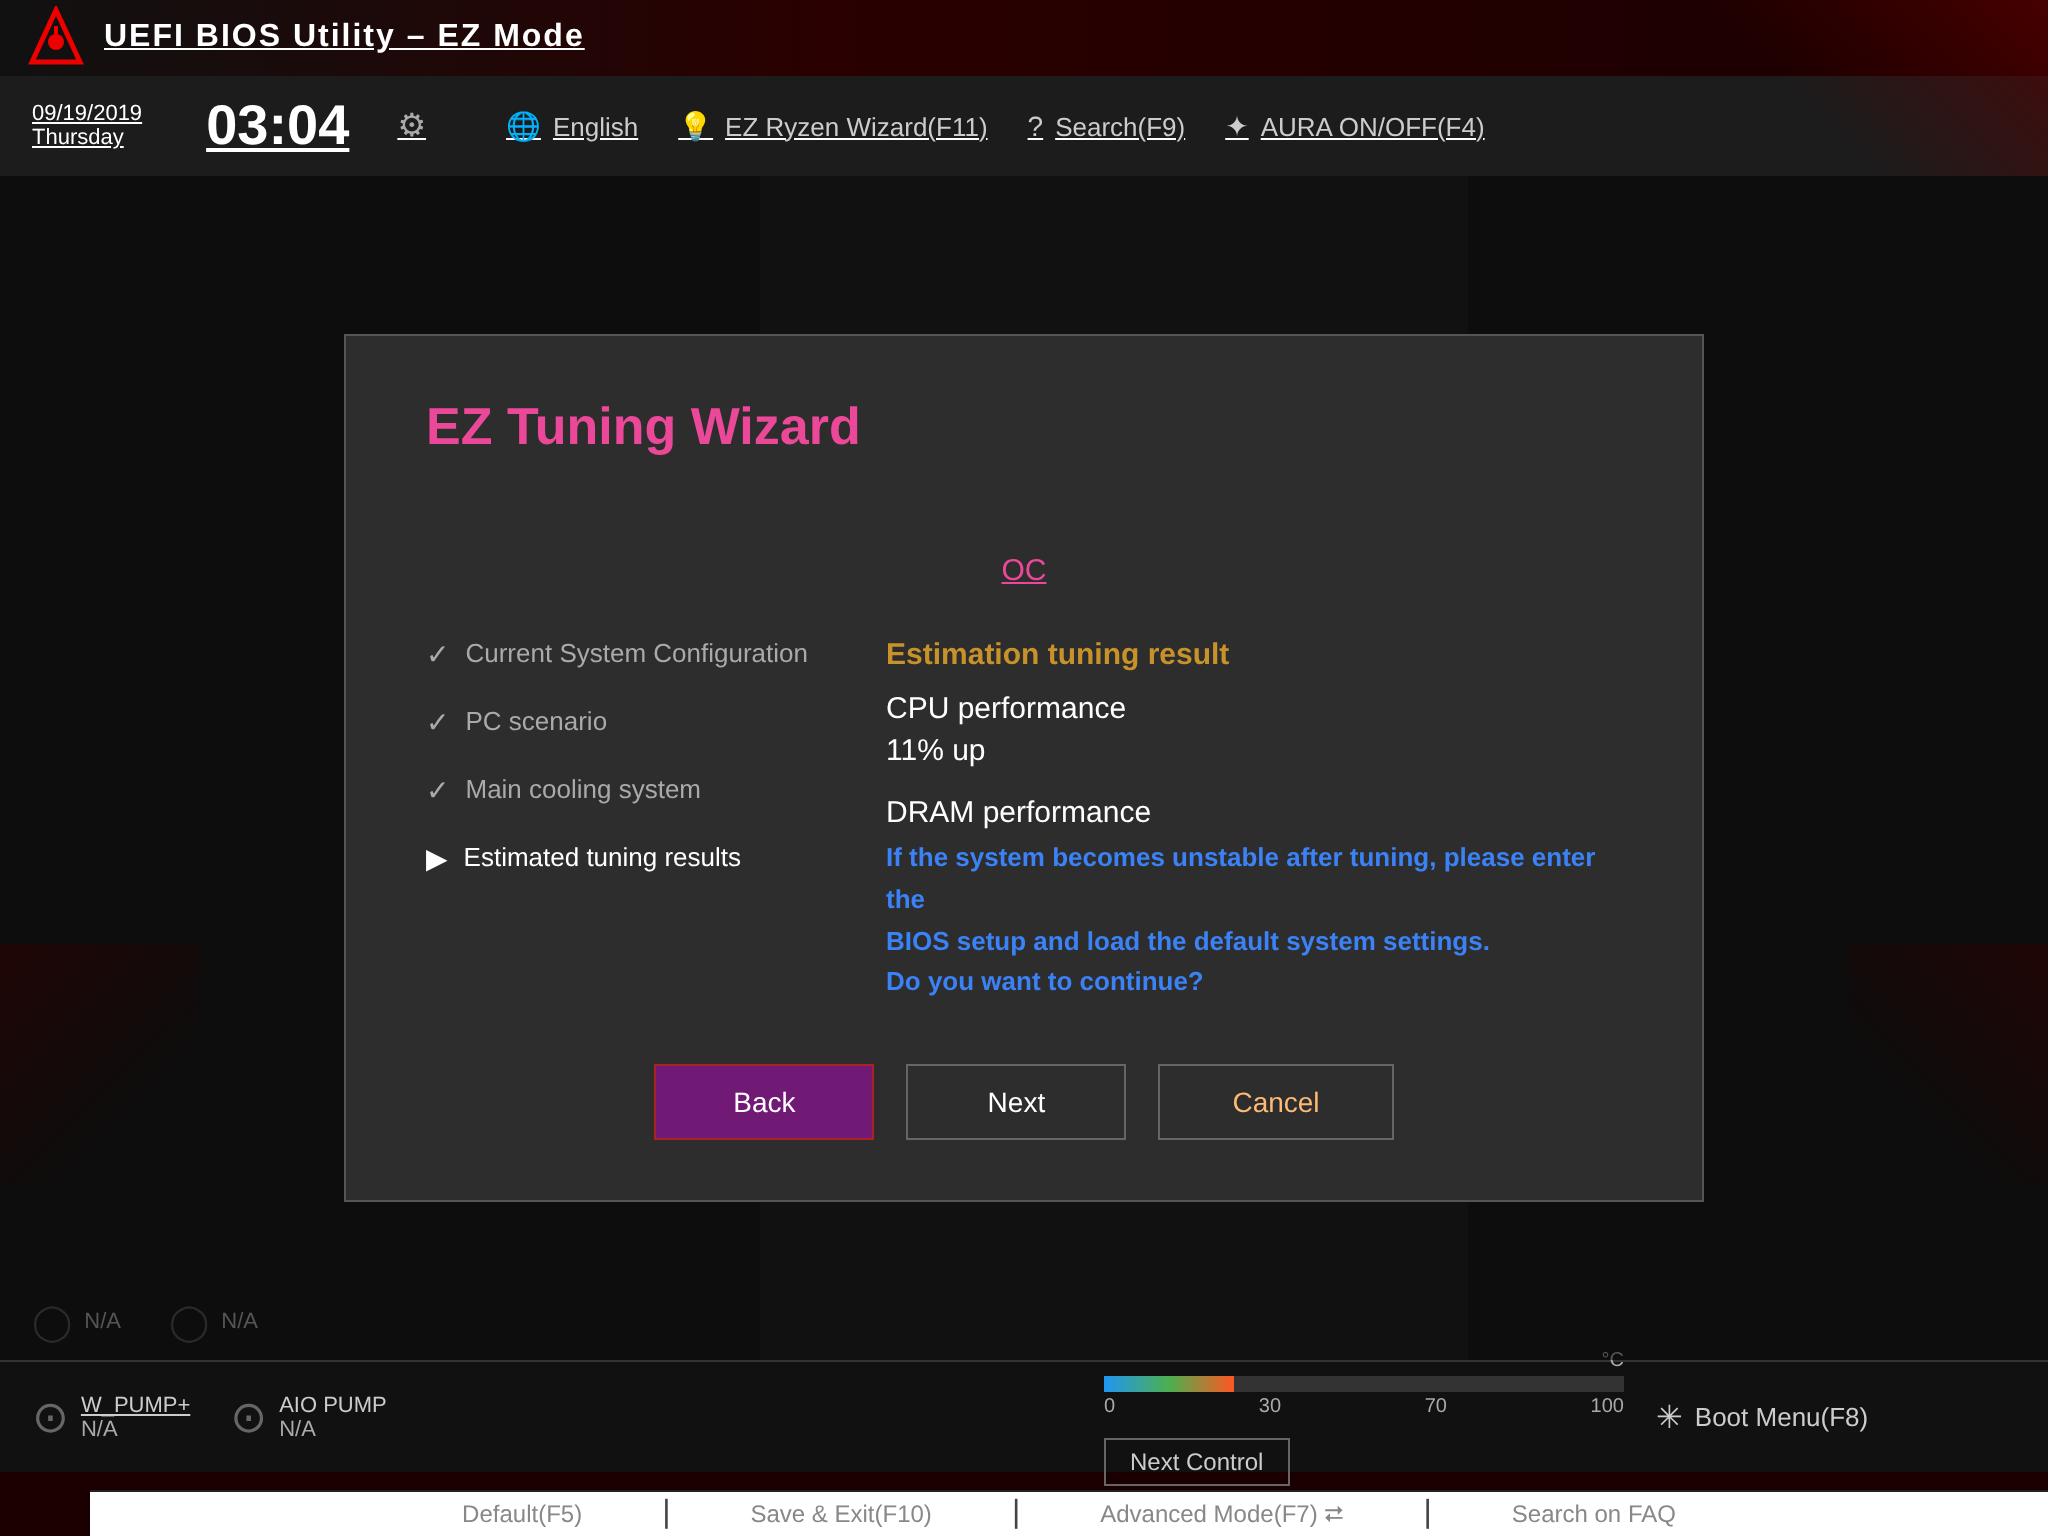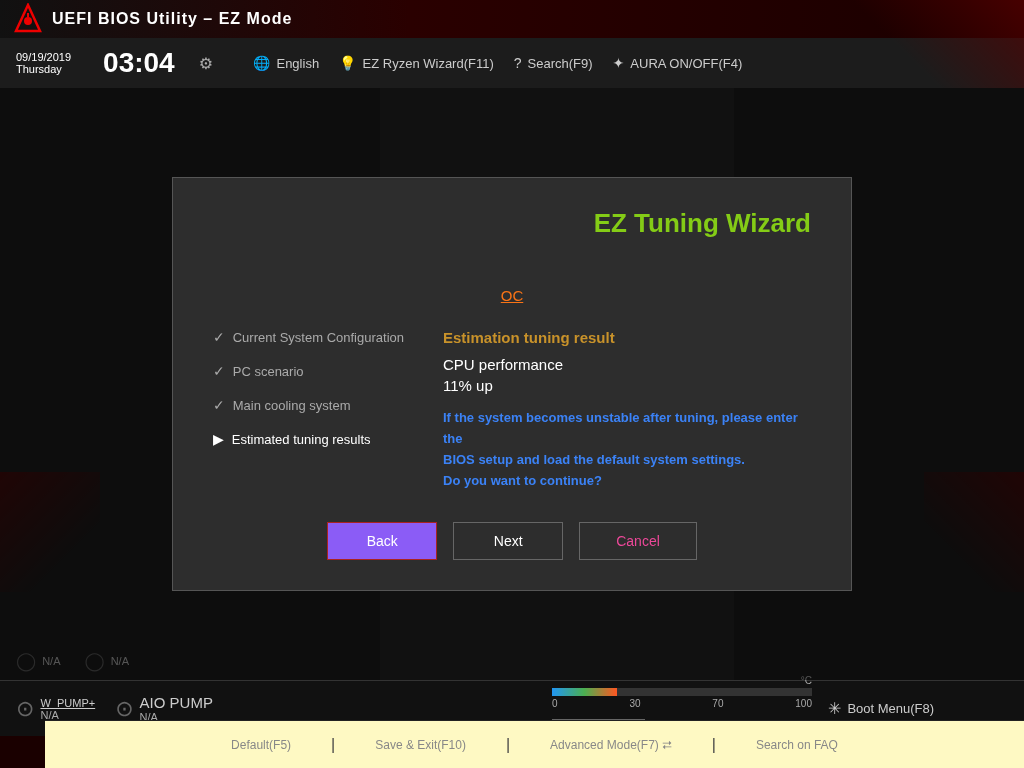--- a/index.html
+++ b/index.html
@@ -13,20 +13,21 @@
       position: relative;
     }
 
     
     .header {
       background: linear-gradient(180deg, #2a0000 0%, #1a0000 100%);
       border-bottom: 1px solid #444;
       height: 88px;
       position: relative;
       z-index: 10;
+      text-decoration: underline;
     }
     .header-top {
       background: linear-gradient(90deg, #111 0%, #2a0000 40%, #1a0000 100%);
       height: 38px;
       display: flex;
       align-items: center;
       padding: 0 12px;
       gap: 10px;
     }
     .logo-area {
@@ -179,29 +180,29 @@
     .wizard-panel {
       background: #2d2d2d;
       border: 1px solid #555;
       width: 680px;
       padding: 30px 40px 30px 40px;
       position: relative;
     }
     .wizard-title {
       font-size: 26px;
       font-weight: bold;
-      color: #84cc16;
-      text-align: right;
+      color: #ec4899;
+      text-align: left;
     }
     .wizard-tab {
       text-align: center;
       margin-bottom: 24px;
     }
     .wizard-tab-item {
-      color: #f97316;
+      color: #ec4899;
       font-size: 15px;
       text-decoration: underline;
       display: inline-block;
       margin-top: 48px;
     }
 
     .wizard-body {
       display: flex;
       gap: 30px;
     }
@@ -260,42 +261,42 @@
     }
 
     
     .wizard-buttons {
       display: flex;
       justify-content: center;
       gap: 16px;
       margin-top: 30px;
     }
     .btn-back {
-      background: #8b5cf6;
+      background: #701a75;
       border: 1px solid #aa2222;
       color: #fff;
       padding: 10px 36px;
       font-size: 14px;
       cursor: pointer;
       min-width: 110px;
       text-align: center;
     }
     .btn-next {
       background: transparent;
       border: 1px solid #666;
       color: #fff;
       padding: 10px 36px;
       font-size: 14px;
       cursor: pointer;
       min-width: 110px;
     }
     .btn-cancel {
       background: transparent;
       border: 1px solid #666;
-      color: #ec4899;
+      color: #fdba74;
       padding: 10px 36px;
       font-size: 14px;
       cursor: pointer;
       min-width: 110px;
     }
     .qfan-btn {
       background: transparent;
       border: 1px solid #666;
       color: #ccc;
       padding: 4px 12px;
@@ -312,22 +313,22 @@
       display: flex;
       align-items: center;
       gap: 6px;
       justify-content: flex-end;
     }
 
     
     .footer-bar {
       position: absolute;
       bottom: 0; left: 0; right: 0;
-      height: 48px;
-      background: #fef9c3;
+      height: 23px;
+      background: #ffffff;
       display: flex;
       align-items: center;
       justify-content: center;
       gap: 40px;
       border-top: 1px solid #222;
       margin-left: 45px;
     }
     .footer-item {
       color: #888;
       font-size: 12px;
@@ -481,20 +482,21 @@
           <div class="step-item active">
             <span class="step-arrow">▶</span>
             <span>Estimated tuning results</span>
           </div>
         </div>
 
         <div class="results-panel">
           <div class="estimation-title">Estimation tuning result</div>
           <div class="perf-label">CPU performance</div>
           <div class="perf-value">11% up</div>
+          <div class="perf-label">DRAM performance</div>
           <div class="warning-text">
             If the system becomes unstable after tuning, please enter the<br>
             BIOS setup and load the default system settings.<br>
             Do you want to continue?
           </div>
         </div>
       </div>
 
       <div class="wizard-buttons">
         <button class="btn-back">Back</button>
@@ -511,21 +513,21 @@
     <div style="display:flex;align-items:center;gap:6px;">
       <span style="font-size:22px;color:#666;">⊙</span>
       <div>
         <div style="color:#ccc;font-size:11px;text-decoration:underline;">W_PUMP+</div>
         <div style="color:#aaa;font-size:11px;">N/A</div>
       </div>
     </div>
     <div style="display:flex;align-items:center;gap:6px;">
       <span style="font-size:22px;color:#666;">⊙</span>
       <div>
-        <div style="color:#ccc;font-size:15px;">AIO PUMP</div>
+        <div style="color:#ccc;font-size:11px;">AIO PUMP</div>
         <div style="color:#aaa;font-size:11px;">N/A</div>
       </div>
     </div>
   </div>
 
   <div style="width:260px;">
     <div style="text-align:right;font-size:10px;color:#aaa;margin-bottom:2px;">°C</div>
     <div style="width:100%;height:8px;background:#333;position:relative;">
       <div style="height:100%;width:25%;background:linear-gradient(90deg,#2196F3,#4CAF50,#FF5722);"></div>
     </div>

